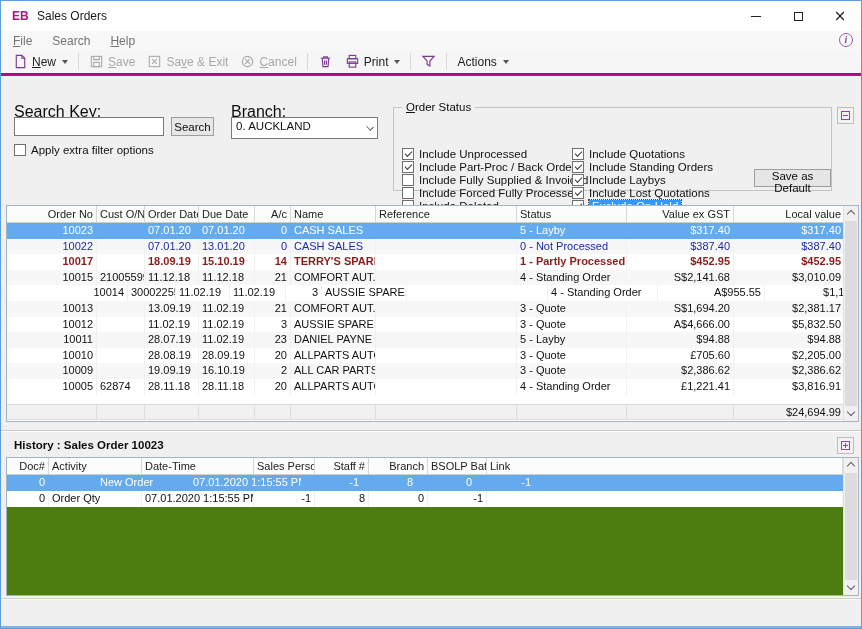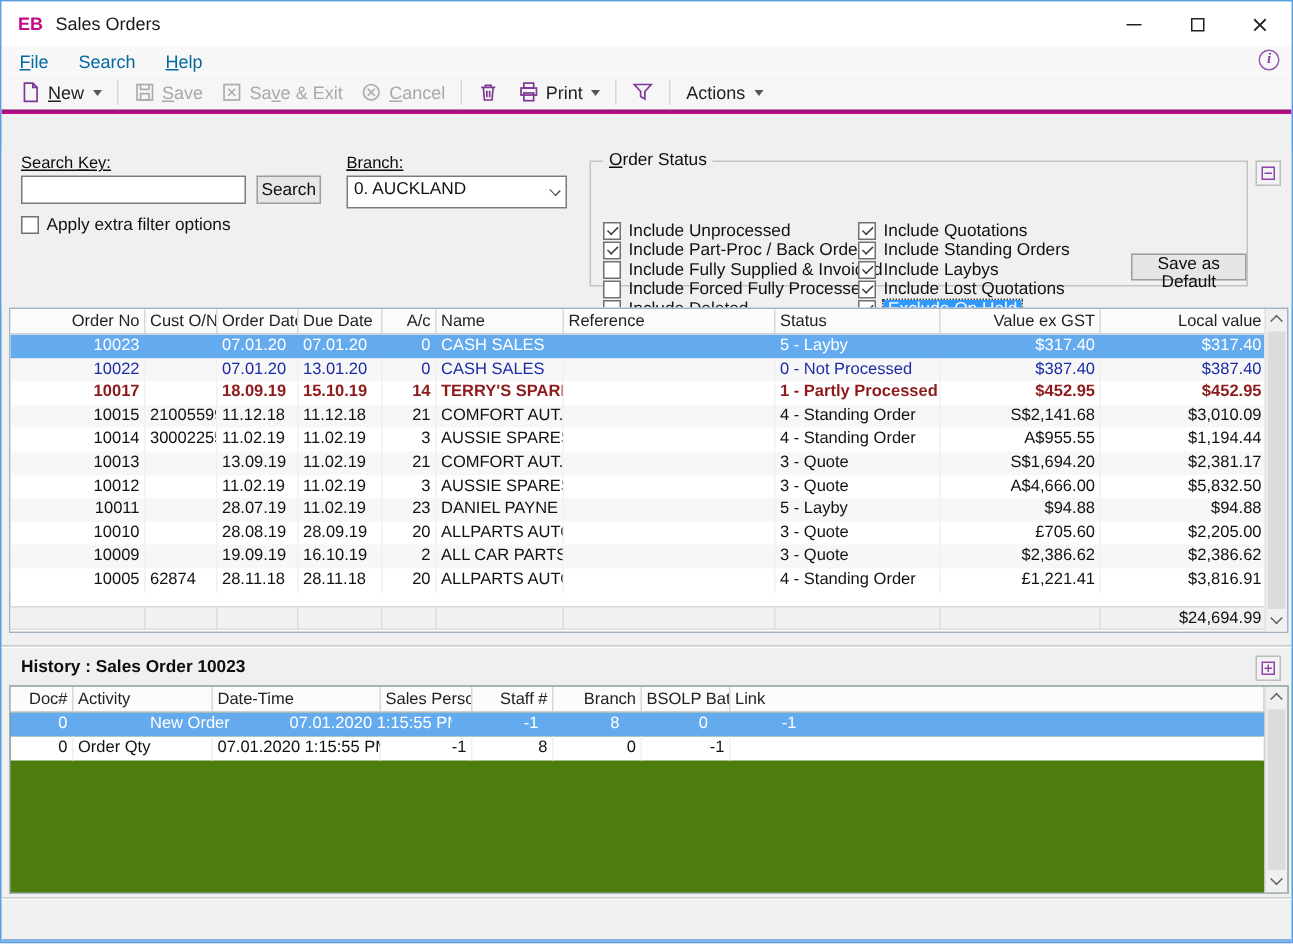--- a/index.html
+++ b/index.html
@@ -13,42 +13,42 @@
   .logo{position:absolute;left:11px;top:8px;font-weight:bold;font-size:12px;color:#C20A84;}
   .wtitle{position:absolute;left:36px;top:8px;font-size:12px;color:#1a1a1a;}
   .winctl{position:absolute;right:0;top:0;height:30px;display:flex;}
   .wbtn{width:42px;height:30px;display:flex;align-items:center;justify-content:center;}
   .g-min{width:10px;height:1px;background:#222;}
   .g-max{width:9px;height:9px;border:1px solid #222;}
   .g-close{font-size:15px;color:#222;line-height:1;font-family:"DejaVu Sans",sans-serif;}
 
   
   .menubar{position:absolute;top:30px;left:0;right:0;height:19px;background:#F8F8F8;display:flex;align-items:center;padding-left:2px;}
-  .menu-item{padding:2px 10px;font-size:12px;color:#0369a1;}
+  .menu-item{padding:2px 10px;font-size:12px;color:#737373;}
   .info-btn{position:absolute;right:8px;top:2px;width:14px;height:14px;border:1.2px solid #9B59B6;border-radius:50%;
     color:#8E44AD;font:italic bold 10px "Liberation Serif",serif;text-align:center;line-height:12px;}
 
   
   .toolbar{position:absolute;top:49px;left:0;right:0;height:23px;background:#F6F6F6;display:flex;align-items:center;padding-left:6px;}
   .tbtn{display:flex;align-items:center;gap:4px;padding:2px 6px;font-size:12px;color:#222;white-space:nowrap;}
   .tbtn.disabled{color:#A8A8A8;}
   .tsep{width:1px;height:17px;background:#D8D8D8;margin:0 4px;}
   .caret{width:0;height:0;border-left:3px solid transparent;border-right:3px solid transparent;border-top:4px solid #555;margin-left:2px;}
   .ticon{display:flex;align-items:center;}
 
   
   .accent{position:absolute;top:72px;left:0;right:0;height:3px;background:linear-gradient(180deg,#8E1074,#C70D8C);}
 
   
   .recheader{position:absolute;top:75px;left:0;right:0;height:23px;background:#FCFCFC;border-bottom:1px solid #E2E2E2;}
   .rec-label{position:absolute;top:5px;font-weight:bold;font-size:11.5px;color:#0d0d0d;}
 
   
   .filterpanel{position:absolute;top:98px;left:0;right:0;height:106px;background:#F0F0F0;}
-  .flabel{position:absolute;font-size:11px;color:#0d0d0d;text-decoration:underline;}
+  .flabel{position:absolute;font-size:16px;color:#0d0d0d;}
   .tinput{position:absolute;left:13px;top:18px;width:150px;height:19px;border:1px solid #7A7A7A;background:#fff;
     font:11.5px "Liberation Sans",sans-serif;padding:0 3px;}
   .pbtn{position:absolute;height:19px;background:#E6E6E6;border:1px solid #9D9D9D;font:11.5px "Liberation Sans",sans-serif;
     color:#0d0d0d;text-align:center;padding:0;}
   .select{position:absolute;left:230px;top:18px;width:147px;height:19px;border:1px solid #7A7A7A;background:#fff;
     font-size:11.5px;padding:2px 16px 18px 4px;white-space:nowrap;overflow:hidden;}
   .chev{position:absolute;right:4px;top:6px;width:6px;height:6px;border-right:1.4px solid #555;border-bottom:1.4px solid #555;transform:rotate(45deg) scaleY(.8);}
   .cbrow{display:flex;align-items:center;gap:5px;height:13px;font-size:11.5px;white-space:nowrap;}
   .cb{width:12px;height:12px;border:1px solid #707070;background:#fff;position:relative;flex:none;}
   .cb.checked::after{content:"";position:absolute;left:2px;top:2px;width:6px;height:3px;
@@ -338,21 +338,21 @@
           <span class="gcell" style="width: 54px;">11.12.18</span>
           <span class="gcell" style="width: 56px;">11.12.18</span>
           <span class="gcell ar" style="width: 36px;">21</span>
           <span class="gcell" style="width: 85px;">COMFORT AUT...</span>
           <span class="gcell" style="width: 141px;"></span>
           <span class="gcell" style="width: 110px;">4 - Standing Order</span>
           <span class="gcell ar" style="width: 107px;">S$2,141.68</span>
           <span class="gcell ar" style="width: 111px;">$3,010.09</span>
         </div>
         <div class="grow">
-          <span class="gcell ar" style="width: 90px;">10014</span>
+          <span class="gcell ar" style="width: 90px; margin-left: 31px;">10014</span>
           <span class="gcell" style="width: 48px;">30002255</span>
           <span class="gcell" style="width: 54px;">11.02.19</span>
           <span class="gcell" style="width: 56px;">11.02.19</span>
           <span class="gcell ar" style="width: 36px;">3</span>
           <span class="gcell" style="width: 85px;">AUSSIE SPARES</span>
           <span class="gcell" style="width: 141px;"></span>
           <span class="gcell" style="width: 110px;">4 - Standing Order</span>
           <span class="gcell ar" style="width: 107px;">A$955.55</span>
           <span class="gcell ar" style="width: 111px;">$1,194.44</span>
         </div>

